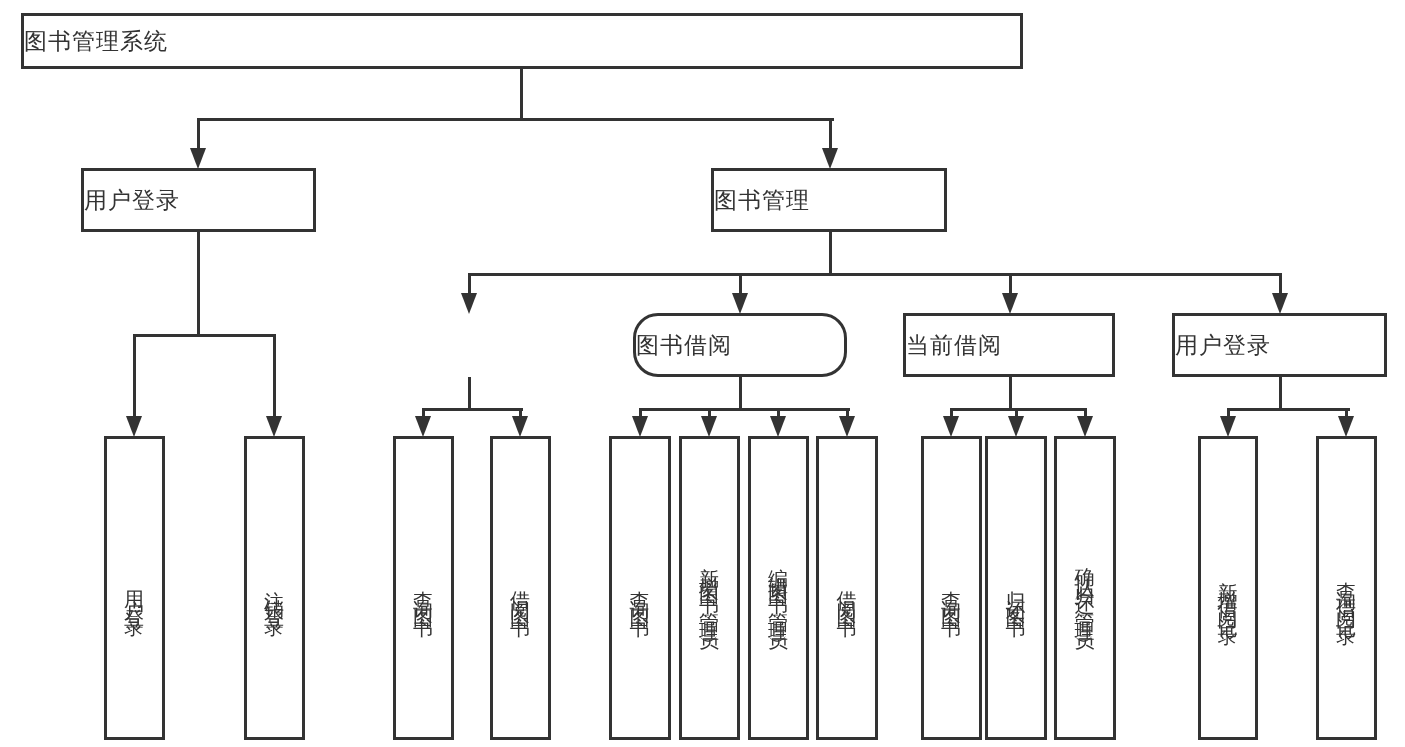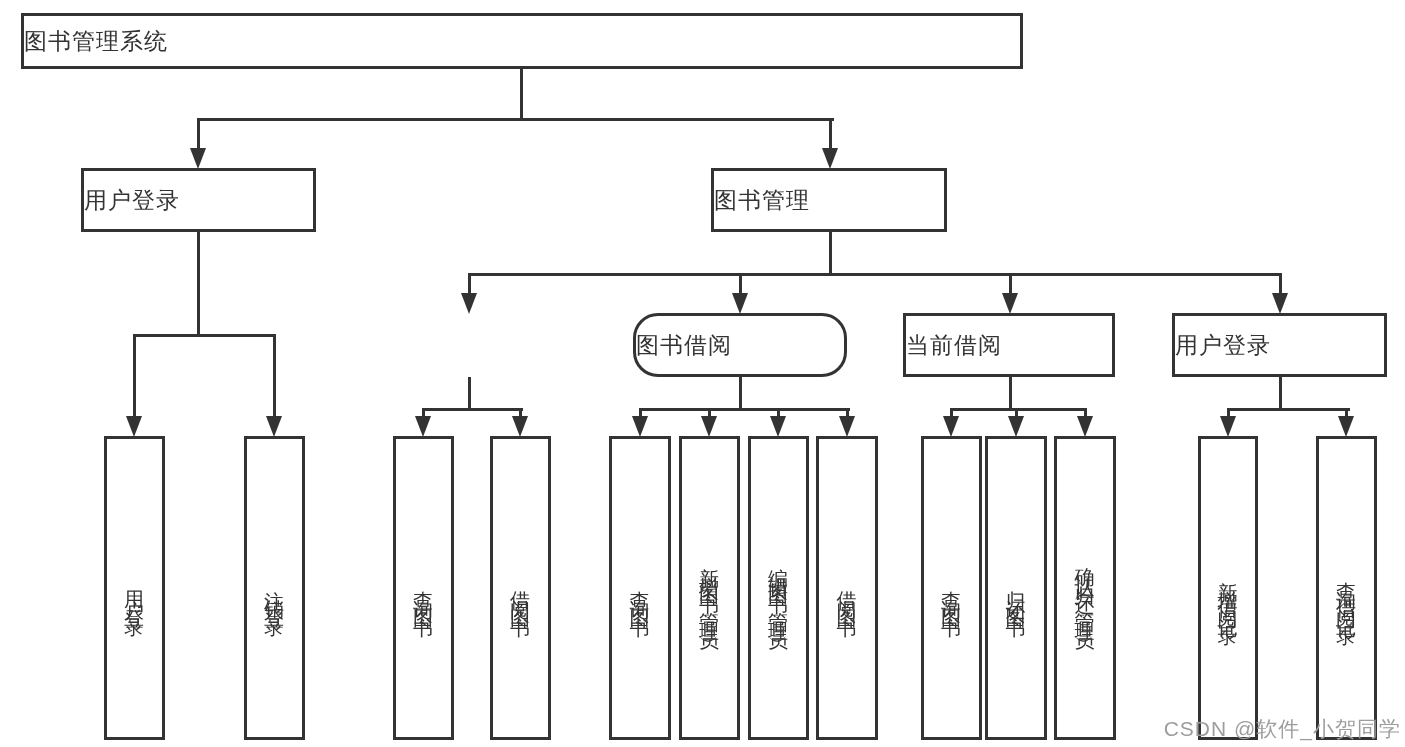--- a/index.html
+++ b/index.html
@@ -176,15 +176,14 @@
     <span class="vtext">确认归还（管理员）</span>
   </div>
 
   <div class="vbox" style="left:1198px;top:436px;width:60px;height:304px;">
     <span class="vtext">新增借阅记录</span>
   </div>
   <div class="vbox" style="left:1316px;top:436px;width:61px;height:304px;">
     <span class="vtext">查询借阅记录</span>
   </div>
 
-  <div class="watermark">CSDN @软件_小贺同学</div>
 
 </div>
 
 </body></html>

